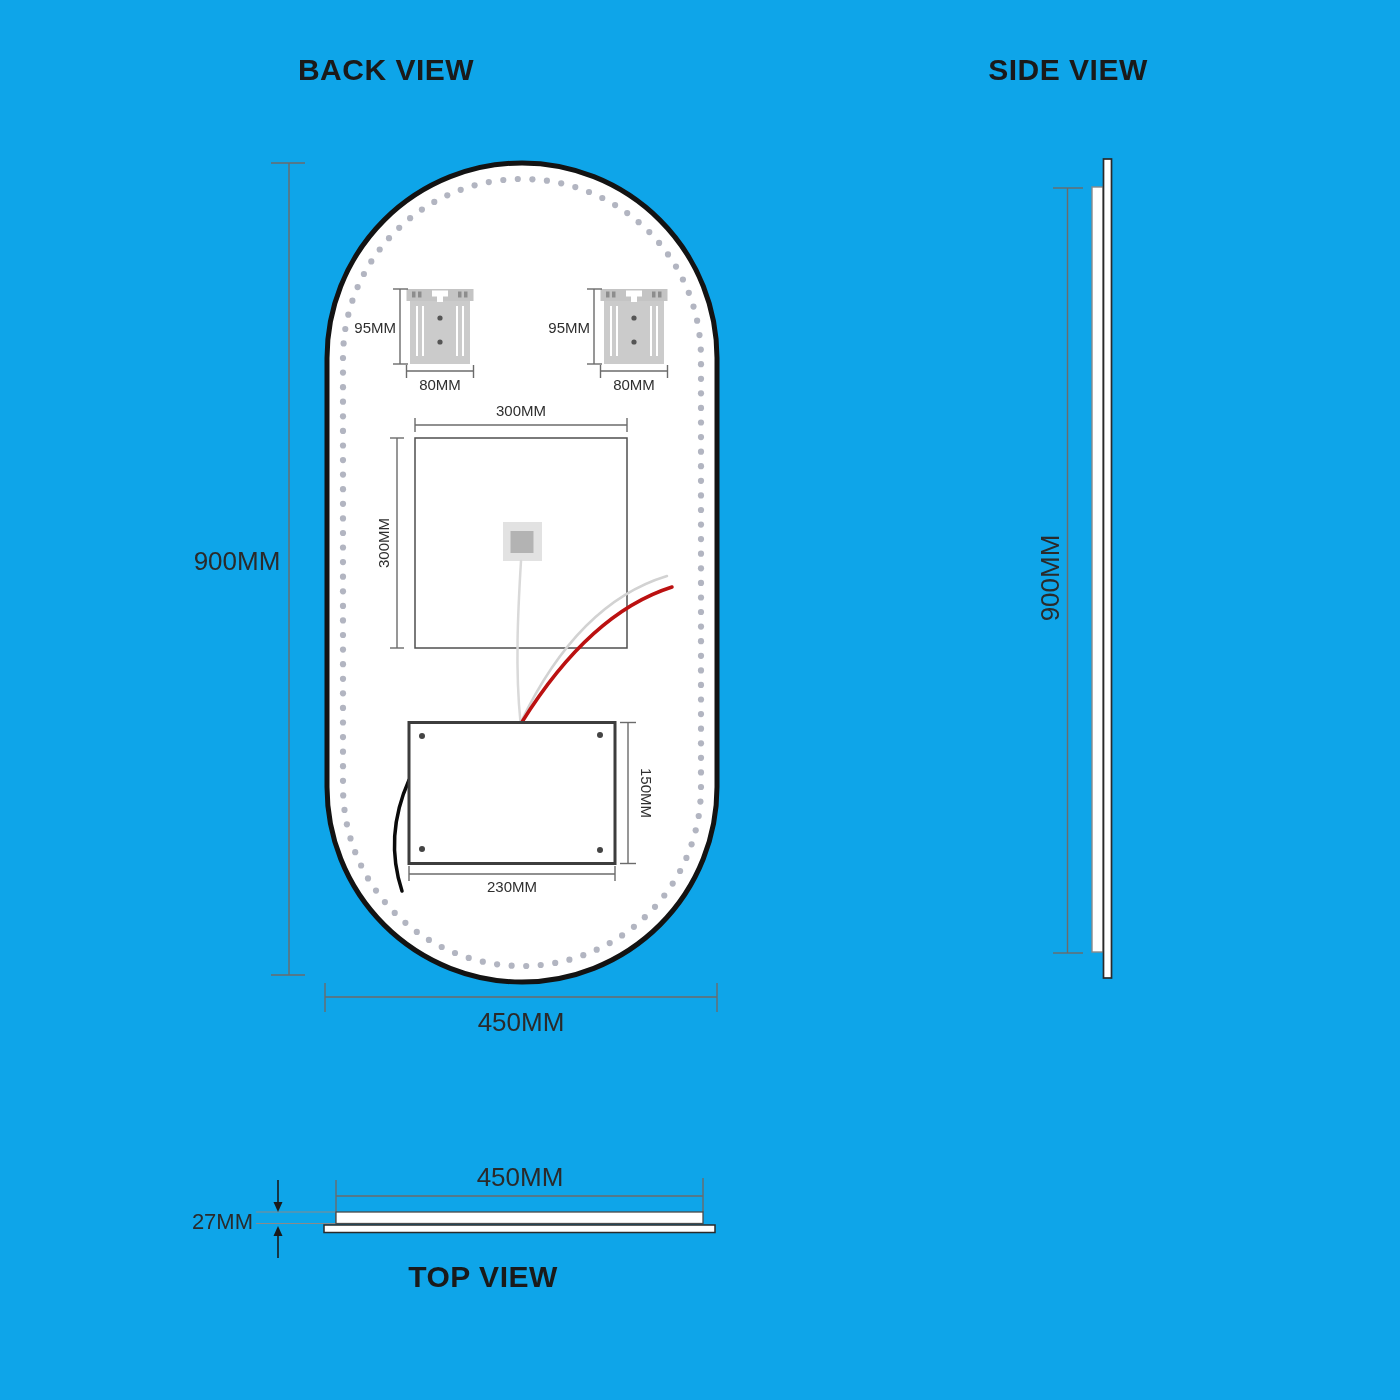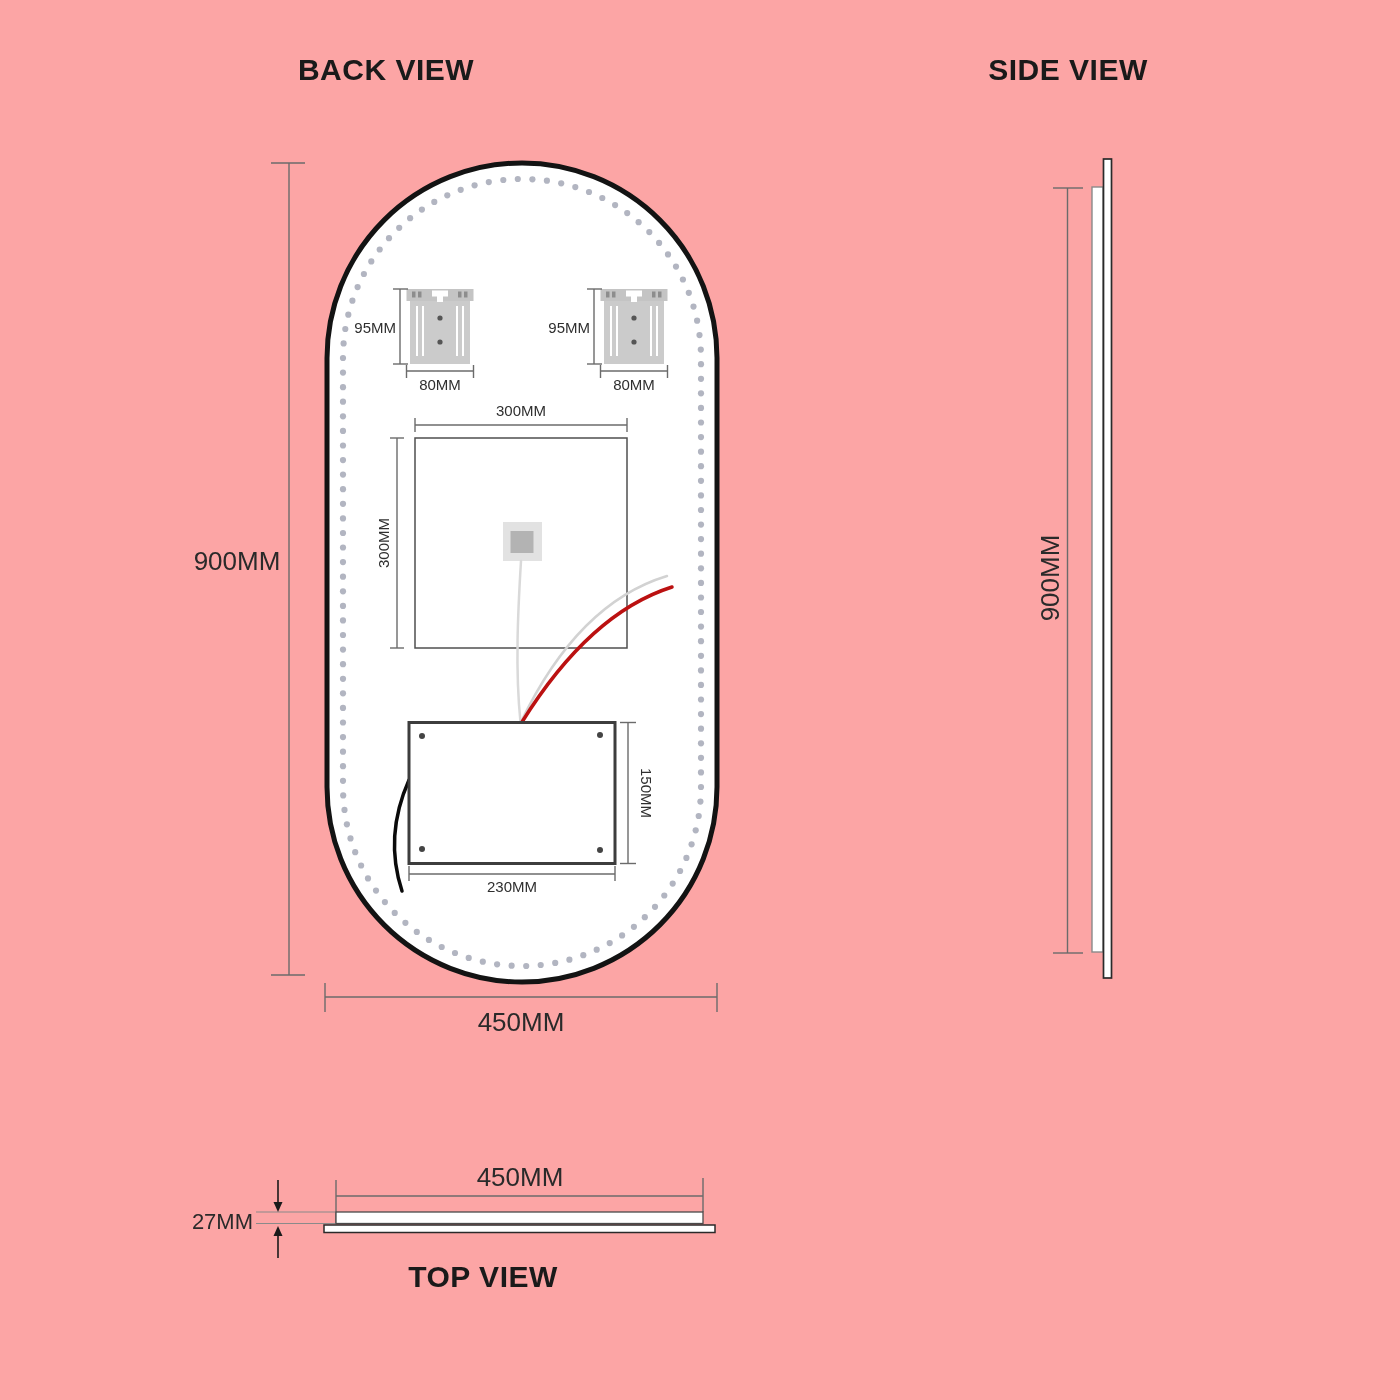--- a/index.html
+++ b/index.html
@@ -1,16 +1,16 @@
 <!DOCTYPE html>
 <html><head>
 <meta charset="utf-8">
 <style>
   html,body{margin:0;padding:0;background:#ffffff;}
-  .canvas{position:relative;width:1400px;height:1400px;background:#fca5a5;overflow:hidden;
+  .canvas{position:relative;width:1400px;height:1400px;background:#0ea5e9;overflow:hidden;
           font-family:"Liberation Sans", sans-serif;}
   svg{position:absolute;left:0;top:0;}
   text{fill:#222222;font-family:"Liberation Sans", sans-serif;}
   .view-title{font-size:30px;font-weight:700;letter-spacing:0.5px;fill:#1a1a1a;}
   .dim-big{font-size:26px;fill:#2a2a2a;}
   .dim-mid{font-size:22px;fill:#2a2a2a;}
   .dim-small{font-size:15px;fill:#2f2f2f;}
   .dim-line{stroke:#6b6b6b;stroke-width:1.4;fill:none;}
   .dim-tick{stroke:#6b6b6b;stroke-width:1.4;fill:none;}
   .thin-outline{fill:#ffffff;stroke:#4f4f4f;stroke-width:1.5;}

